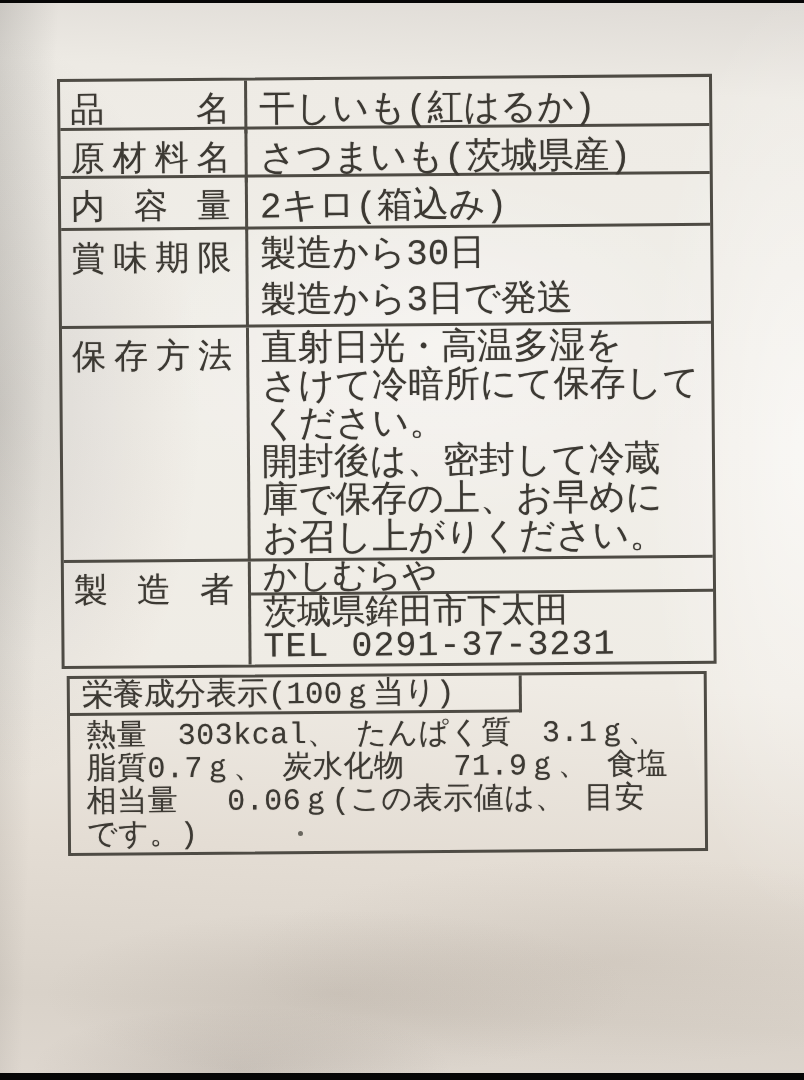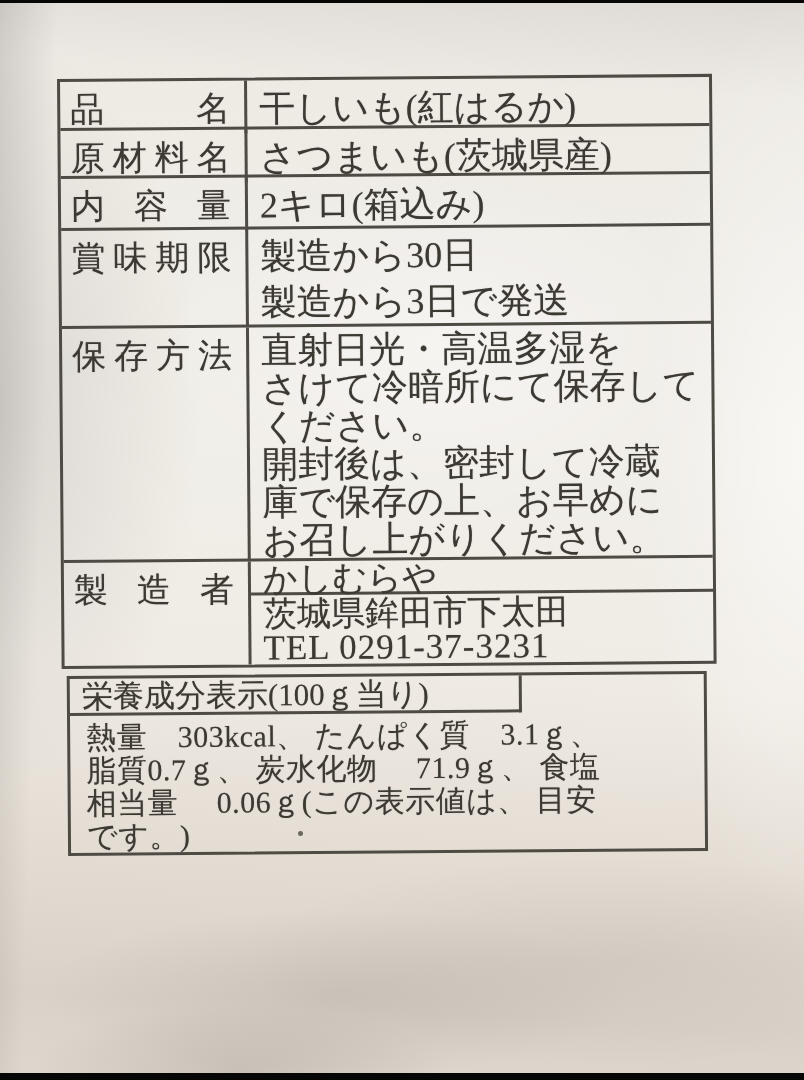--- a/index.html
+++ b/index.html
@@ -1,18 +1,18 @@
 <!DOCTYPE html>
 <html lang="ja"><head>
 <meta charset="utf-8">
 <style>
   html,body{margin:0;padding:0;background:#111;}
   .stage{
     position:relative;width:804px;height:1080px;overflow:hidden;
-    font-family:Liberation Serif, serif;
+    font-family:Liberation Mono, monospace;
     background:
       radial-gradient(ellipse 420px 120px at 42% 92%, rgba(125,112,100,0.16), transparent 70%),
       radial-gradient(ellipse 280px 520px at 0% 38%, rgba(105,100,95,0.18), transparent 72%),
       radial-gradient(ellipse 520px 150px at 76% 89%, rgba(140,126,112,0.14), transparent 70%),
       radial-gradient(ellipse 210px 620px at 100% 42%, rgba(255,255,255,0.55), transparent 75%),
       radial-gradient(ellipse 380px 230px at 55% 32%, rgba(255,255,255,0.40), transparent 75%),
       radial-gradient(ellipse 300px 90px at 30% 99%, rgba(110,100,92,0.18), transparent 70%),
       linear-gradient(92deg, rgba(40,38,35,0.14) 0%, rgba(40,38,35,0) 7%),
       linear-gradient(183deg,#dedad5 0%,#edeae4 9%,#f1eee8 40%,#efebe4 62%,#e4ddd4 78%,#d9d2c9 92%,#ded7cf 100%);
   }

